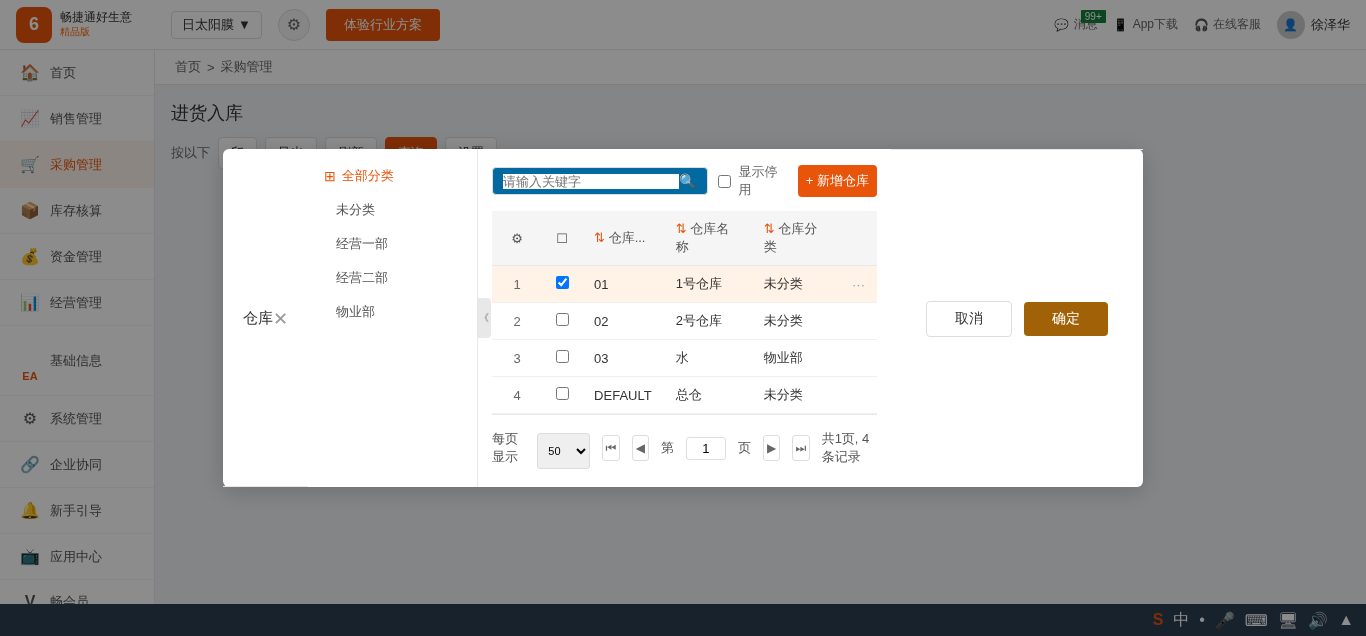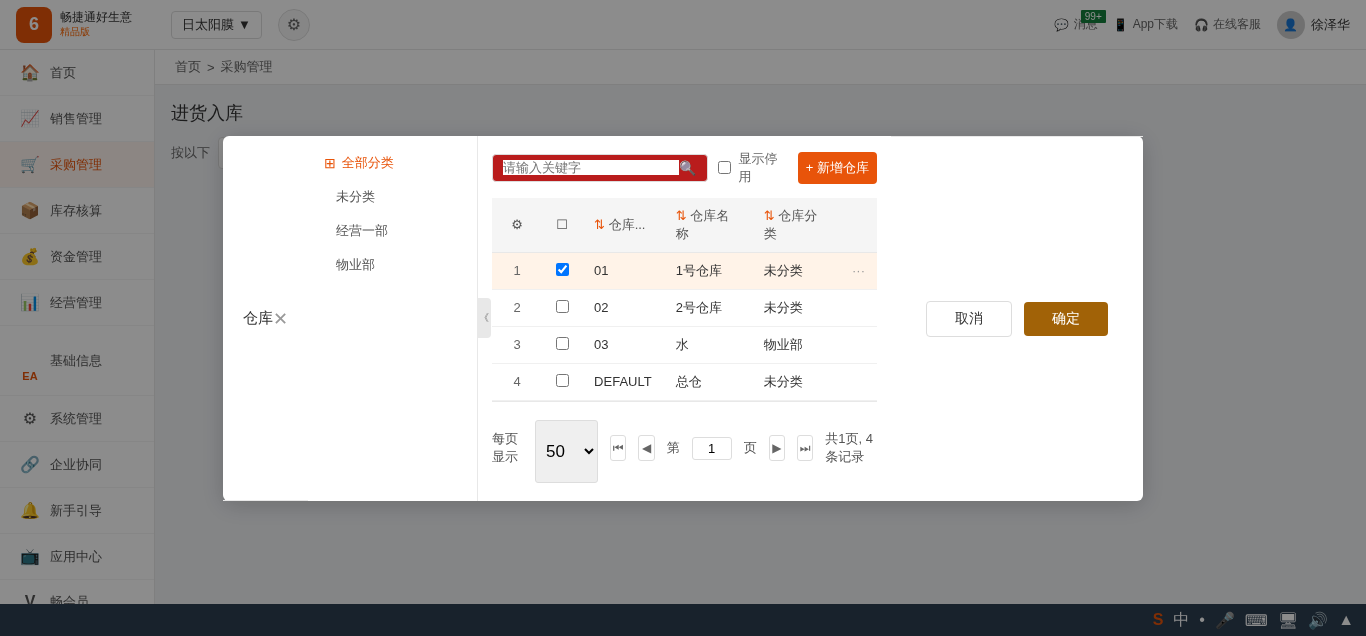--- a/index.html
+++ b/index.html
@@ -180,21 +180,21 @@
       flex: 1; display: flex; flex-direction: column; padding: 14px;
       overflow: hidden;
     }
     .modal-toolbar {
       display: flex; align-items: center; gap: 10px; margin-bottom: 12px;
     }
     .search-box {
       display: flex; align-items: center;
       border: 1px solid #ddd; border-radius: 4px;
       padding: 5px 10px; flex: 1; max-width: 300px;
-      background: #b91c1c;
+      background: #0369a1;
       justify-content: flex-end;
     }
     .search-box input {
       border: none; outline: none; font-size: 13px; flex: 1;
       color: #999;
     }
     .search-icon { color: #bbb; font-size: 14px; cursor: pointer; }
     .show-disabled {
       display: flex; align-items: center; gap: 8px; font-size: 13px; color: #666;
     }
@@ -243,21 +243,21 @@
       text-align: center; padding: 3px 6px; font-size: 13px;
     }
     .page-btn {
       width: 26px; height: 26px; border: 1px solid #ddd;
       background: #fff; border-radius: 3px; cursor: pointer;
       display: flex; align-items: center; justify-content: center;
       font-size: 12px; color: #666;
     }
     .per-page-select {
       border: 1px solid #ddd; border-radius: 3px;
-      padding: 20px 6px; font-size: 17px; margin-top: 6px;
+      padding: 10px 6px; font-size: 11px; margin-top: 6px;
     }
 
     
     .modal-actions {
       display: flex; align-items: center; justify-content: flex-end;
       gap: 12px; padding: 14px 35px;
       border-top: 1px solid #e8e8e8;
     }
     .cancel-btn {
       padding: 8px 28px; border: 1px solid #ddd; border-radius: 4px;
@@ -289,20 +289,21 @@
     </div>
   </div>
   <div class="header-middle">
     <div class="branch-selector">
       <span>日太阳膜</span>
       <span>▼</span>
     </div>
     <div class="gear-btn">
       <span>⚙</span>
     </div>
+    <button class="trial-btn">体验行业方案</button>
   </div>
   <div class="header-right">
     <div class="header-icon-item">
       <span>💬</span>
       <span>消息</span>
       <span class="badge">99+</span>
     </div>
     <div class="header-icon-item">
       <span>📱</span>
       <span>App下载</span>
@@ -405,20 +406,21 @@
 
     <div class="modal-body">
 
       <div class="modal-sidebar">
         <div class="category-header">
           <span class="grid-icon">⊞</span>
           <span>全部分类</span>
         </div>
         <div class="category-item">未分类</div>
         <div class="category-item">经营一部</div>
+        <div class="category-item">经营二部</div>
         <div class="category-item">物业部</div>
         <div class="modal-sidebar-collapse">
           <span>《</span>
         </div>
       </div>
 
       <div class="modal-main">
 
         <div class="modal-toolbar">
           <div class="search-box">

